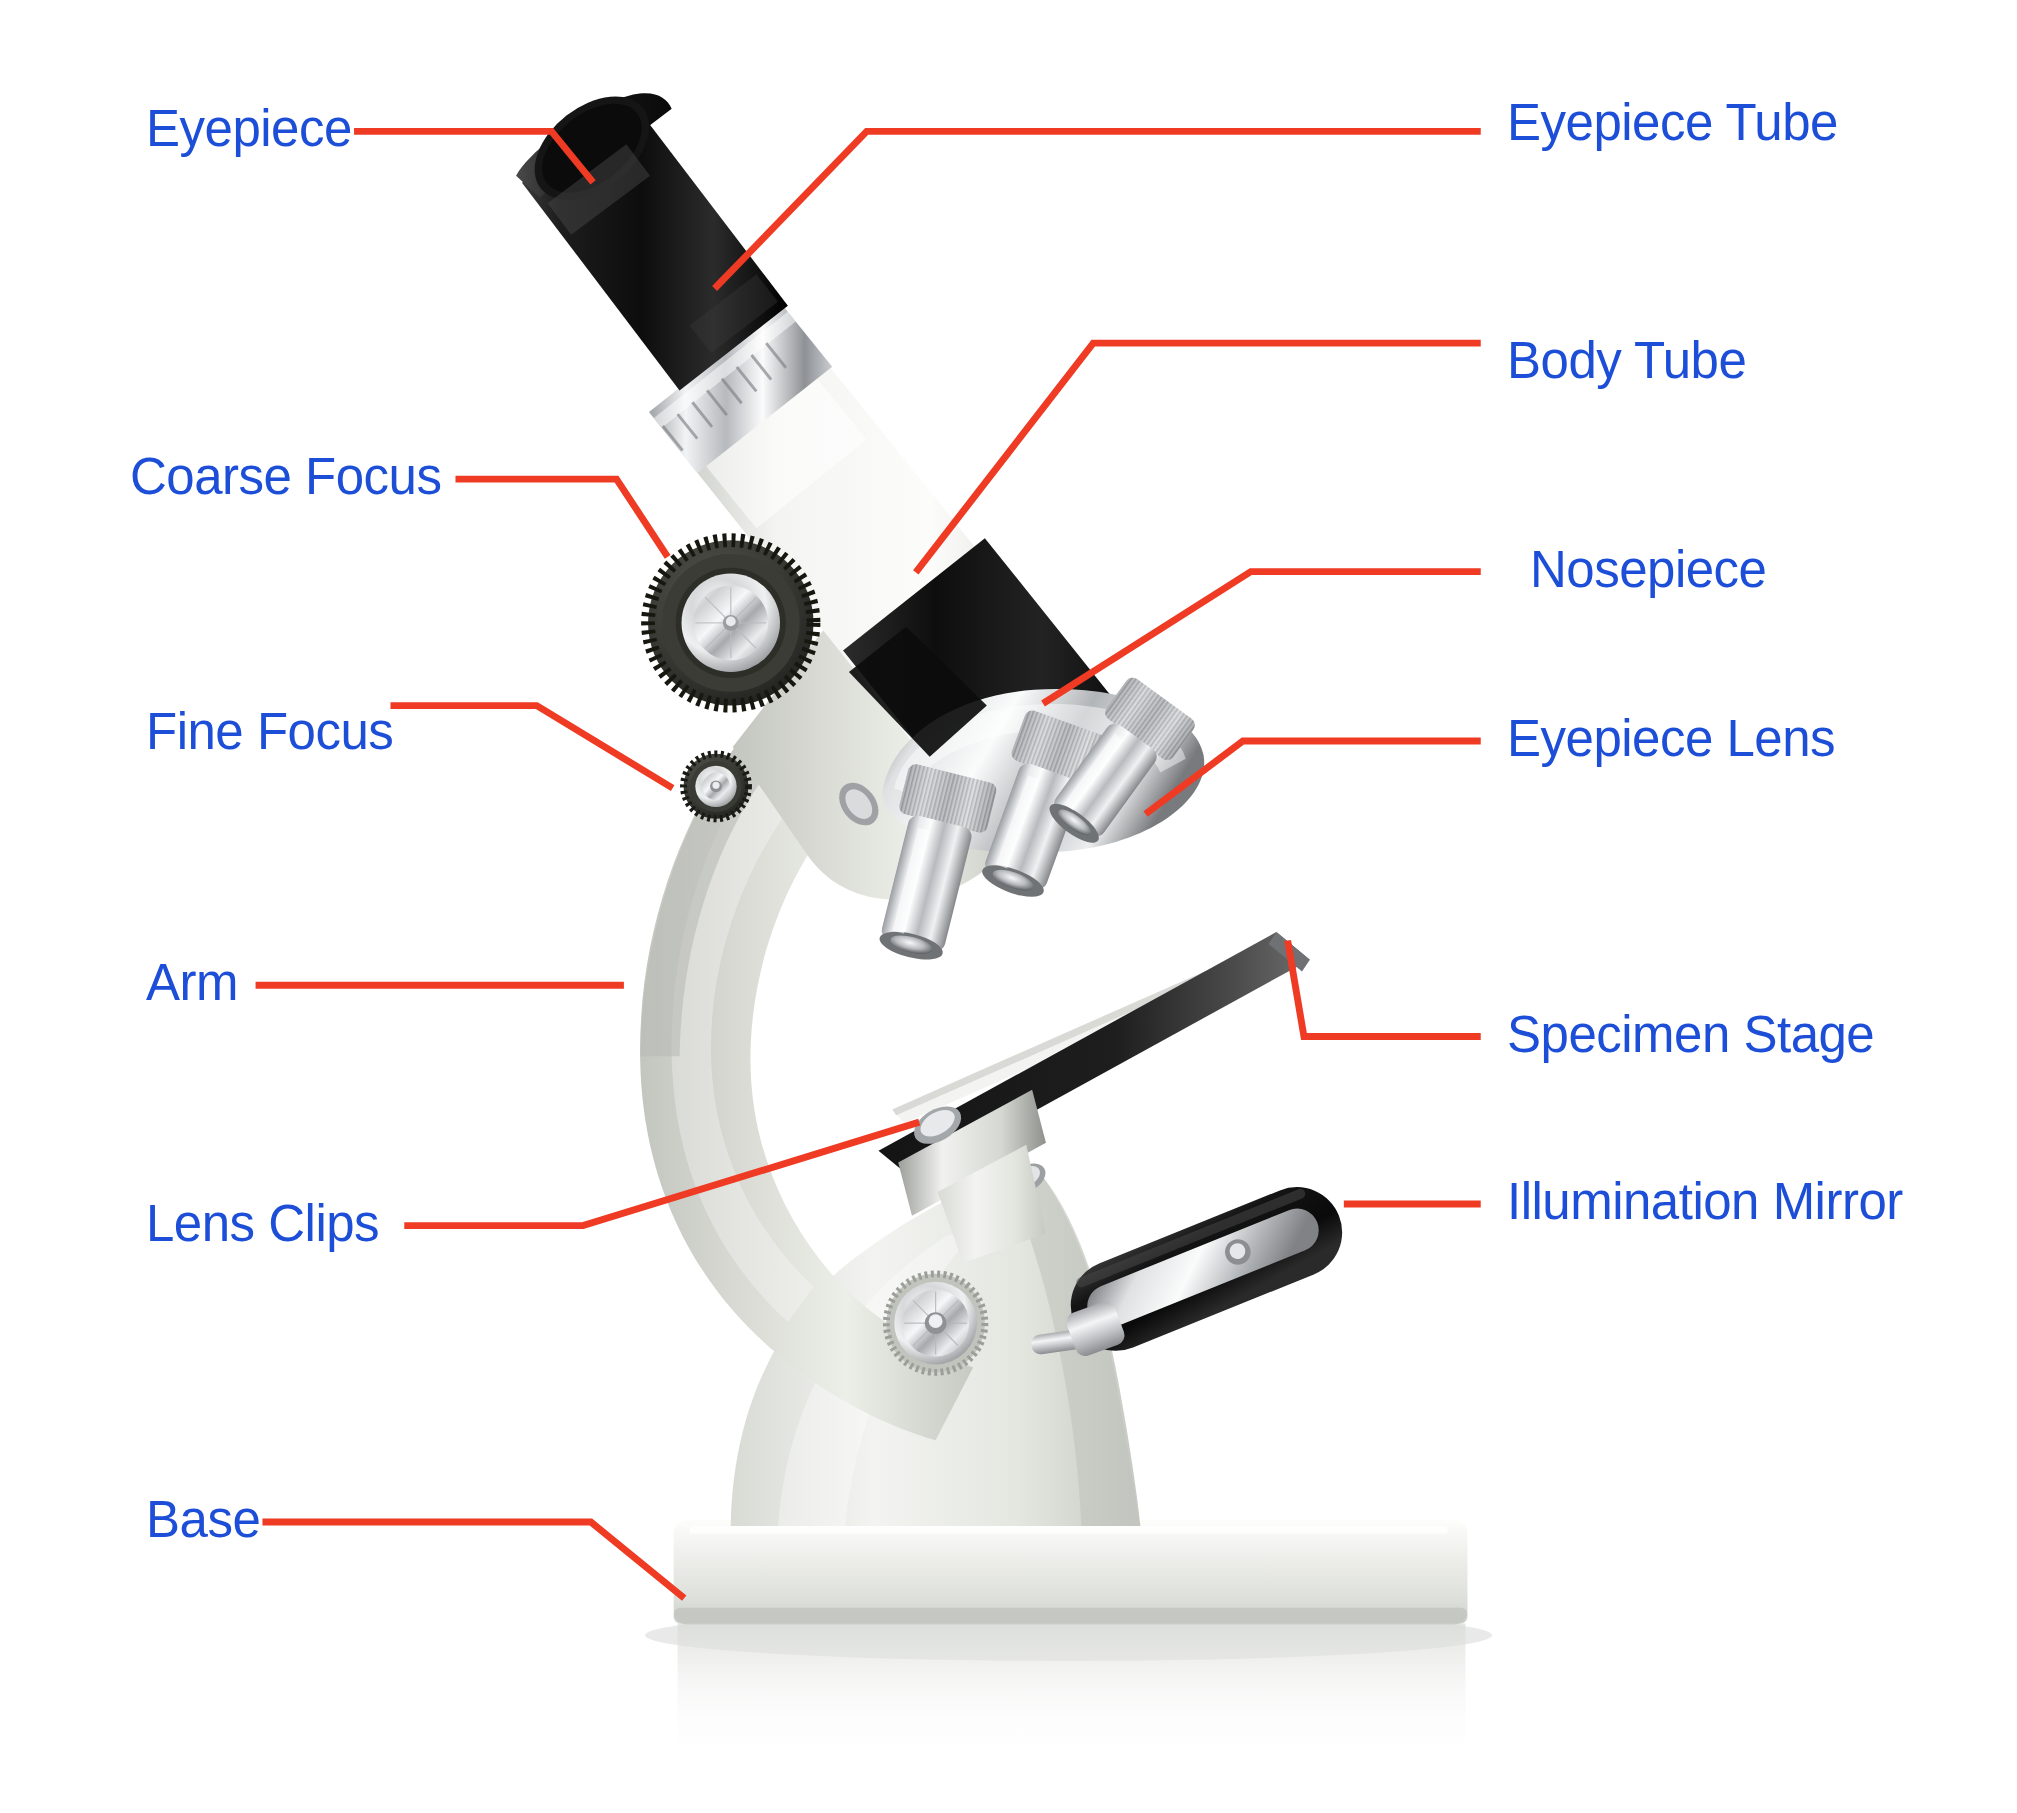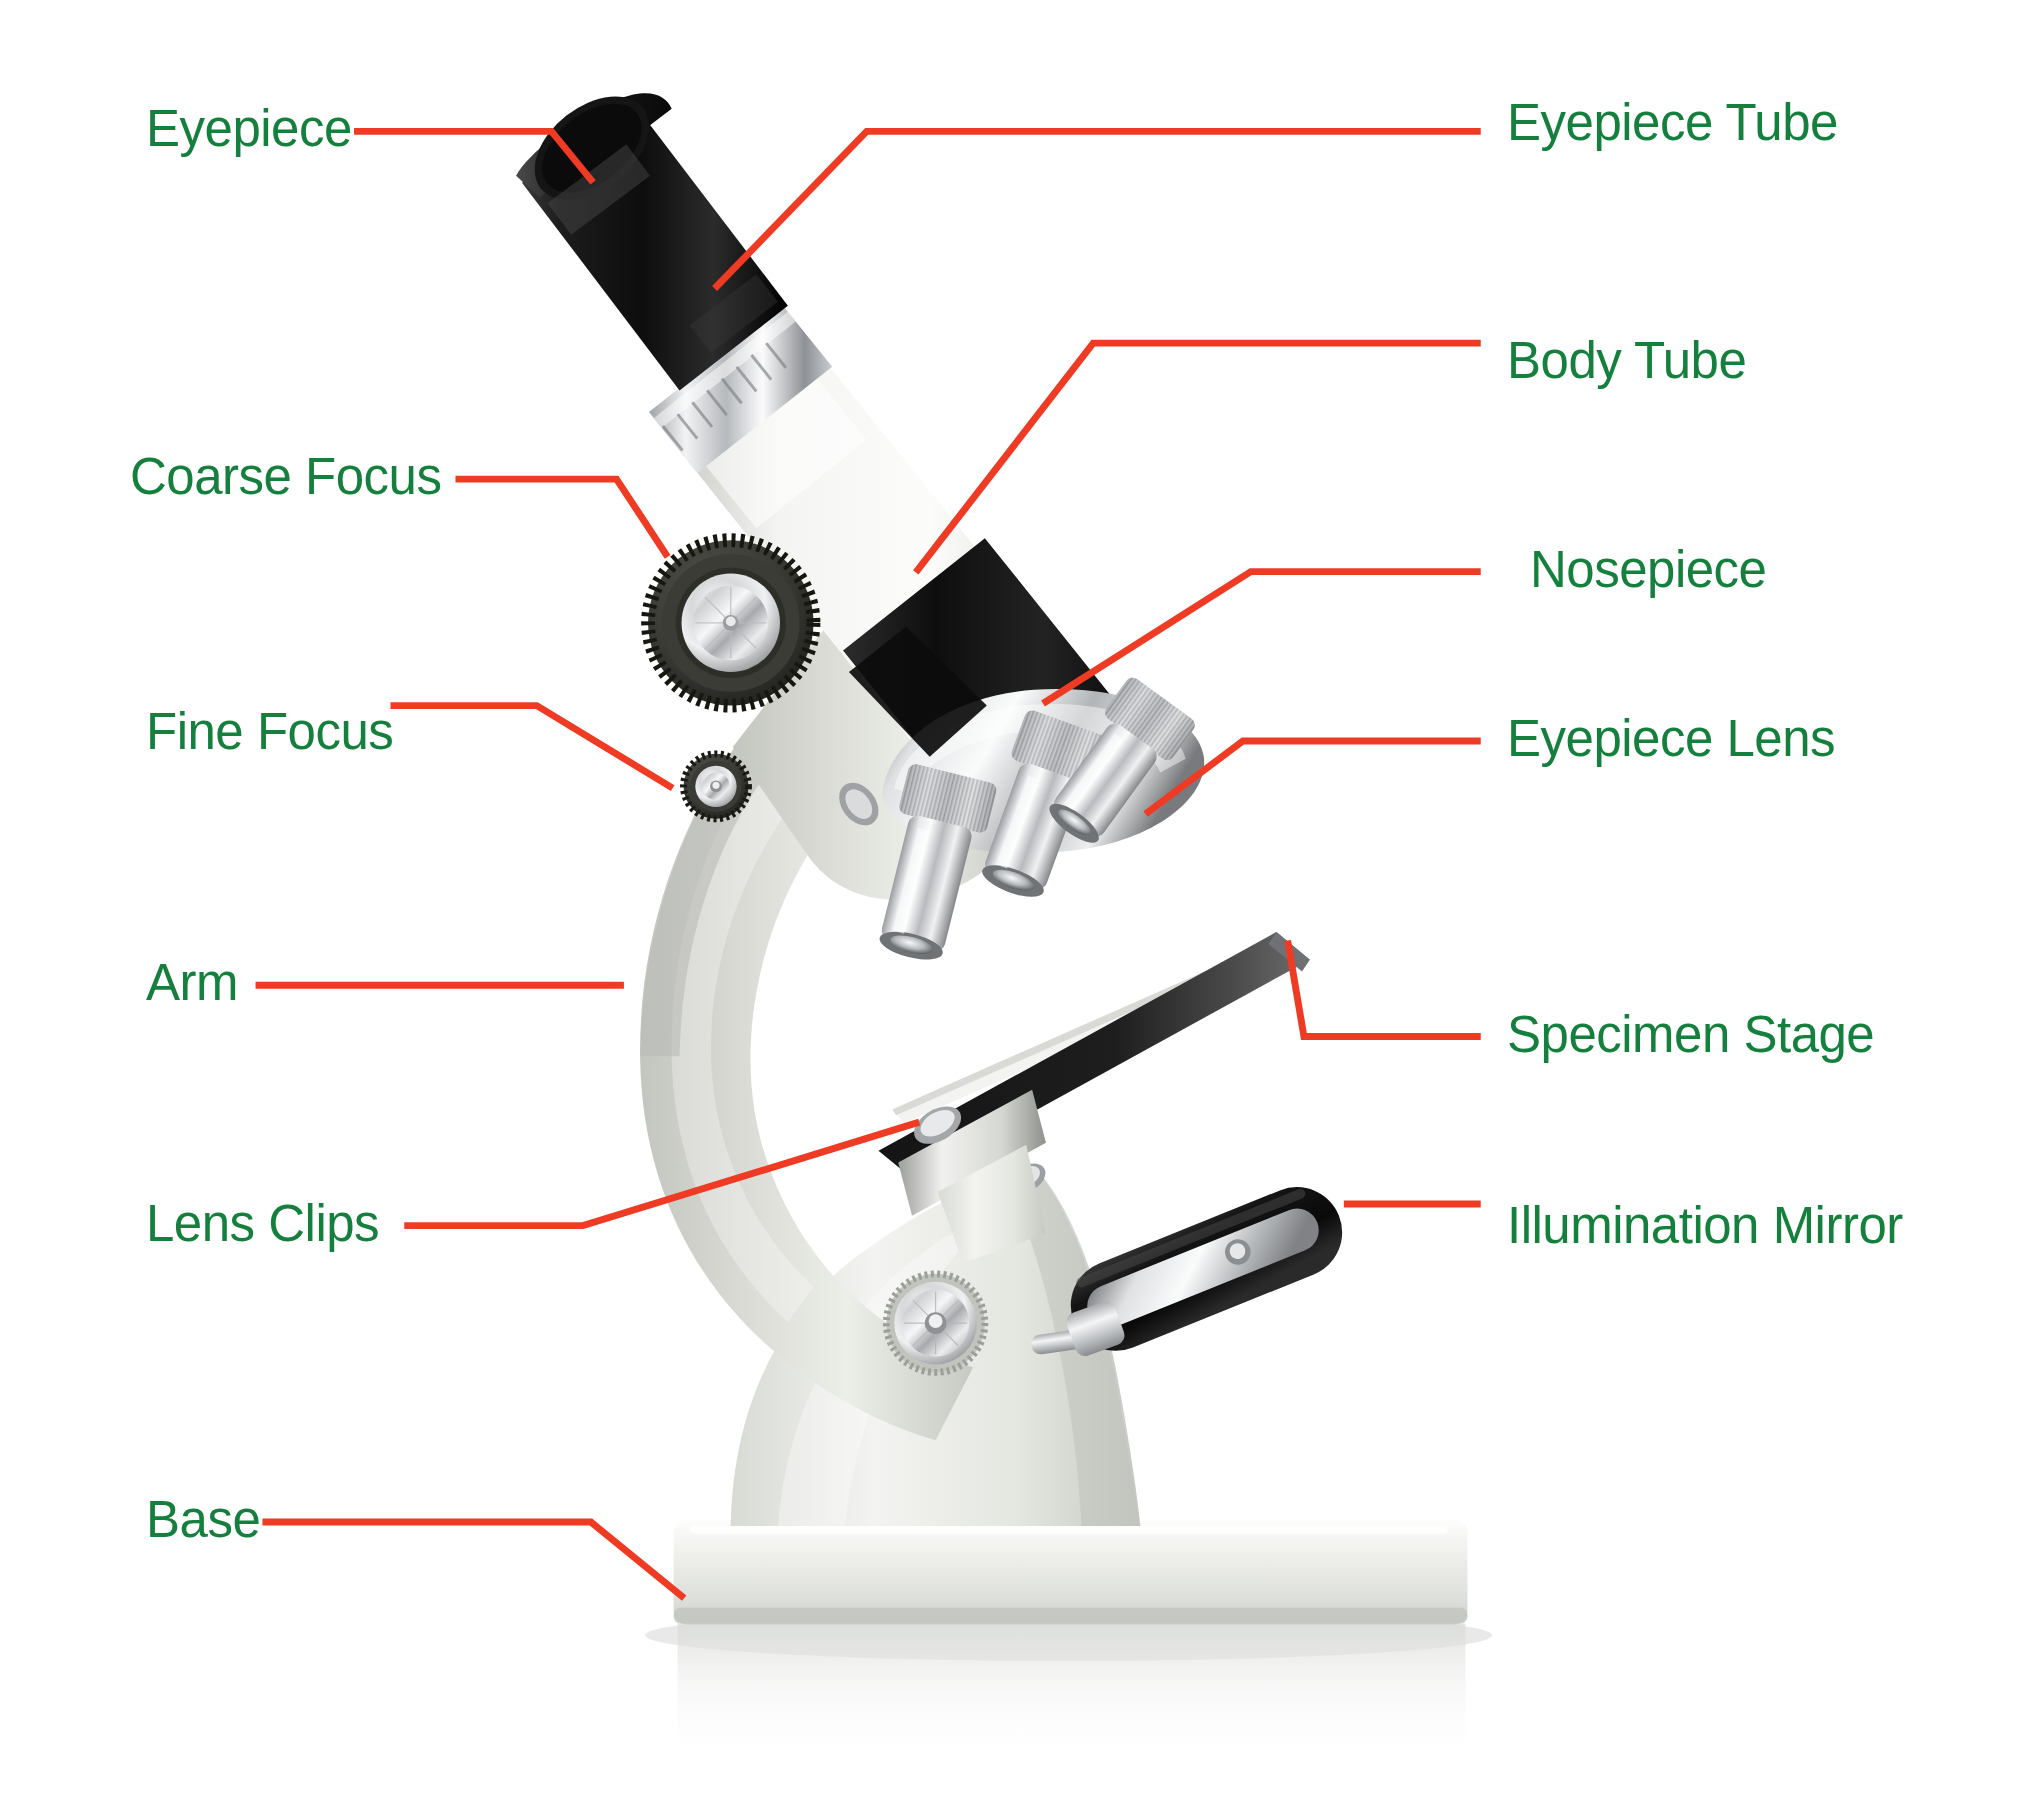--- a/index.html
+++ b/index.html
@@ -19,21 +19,21 @@
   }
   #diagram-svg {
     position: absolute;
     left: 0;
     top: 0;
     width: 2017px;
     height: 1814px;
   }
   .label {
     position: absolute;
-    color: #15803d;
+    color: #1d4ed8;
     font-family: "Liberation Sans", sans-serif;
     font-size: 51px;
     font-weight: 400;
     letter-spacing: -0.5px;
     white-space: nowrap;
     line-height: 1;
   }
   .label.right { text-align: left; }
   .label.left  { text-align: right; }
 </style>
@@ -442,16 +442,16 @@
   <div class="label right" style="left:1507px; top:97px;">Eyepiece Tube</div>
 
   <div class="label right" style="left:1507px; top:315px;margin-top:20px;">Body Tube</div>
 
   <div class="label right" style="left:1507px; top:544px;margin-left:23px;">Nosepiece</div>
 
   <div class="label right" style="left:1507px; top:713px;">Eyepiece Lens</div>
 
   <div class="label right" style="left:1507px; top:1009px;">Specimen Stage</div>
 
-  <div class="label right" style="left:1507px; top:1176px;margin-top:24px;">Illumination Mirror</div>
+  <div class="label right" style="left:1507px; top:1176px;">Illumination Mirror</div>
 
 </div>
 
 
 </body></html>

